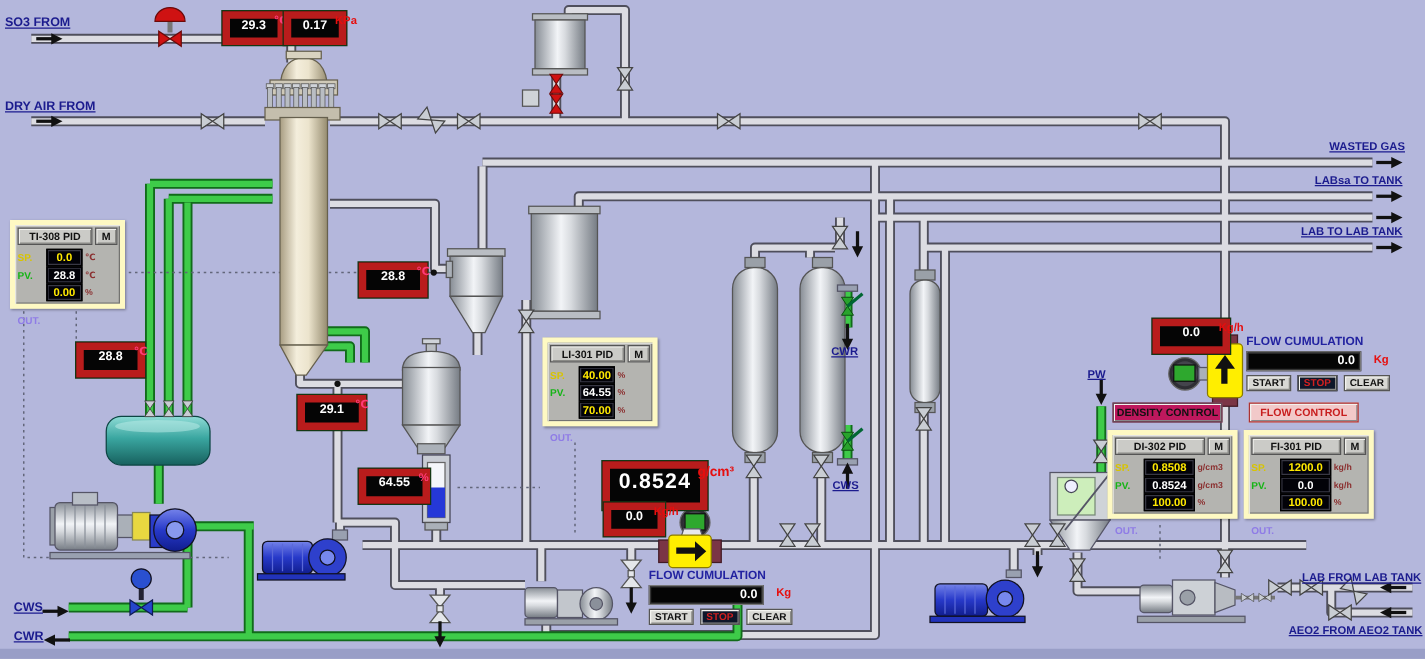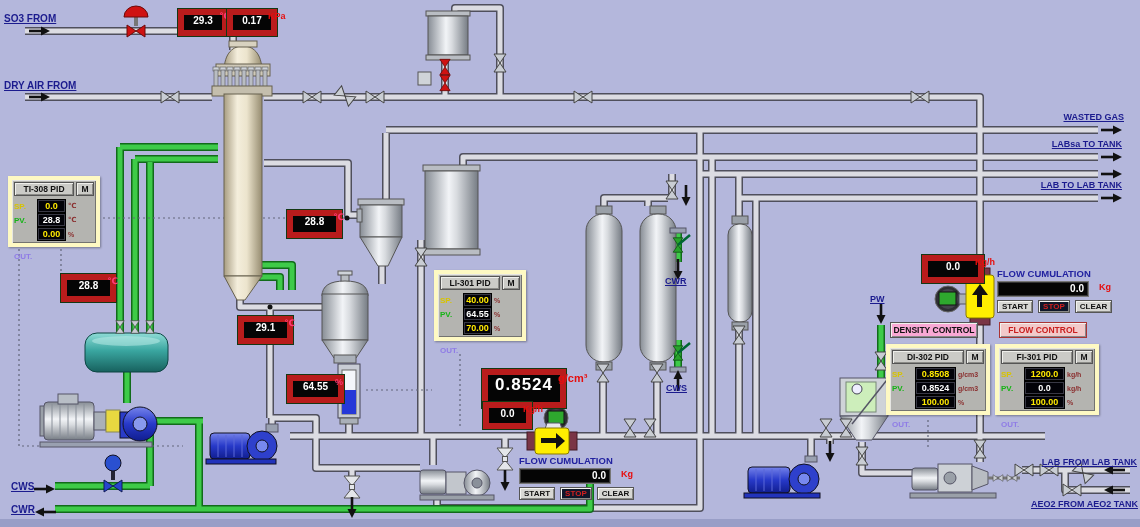--- a/index.html
+++ b/index.html
@@ -24,21 +24,21 @@
   .pid-title,.pid-mode{background:#cbcbc7;border:1px solid #555;box-shadow:inset 1px 1px 0 #efefeb,inset -1px -1px 0 #8a8a86;
        font-size:8.5px;font-weight:bold;color:#111;text-align:center;padding:1px 0;}
   .pid-title{flex:1;} .pid-mode{width:16px;}
   .pid-row{display:flex;align-items:center;gap:2px;height:14px;}
   .pl{width:21px;font-size:8px;font-weight:bold;}
   .pl.sp{color:#d8c400;} .pl.pv{color:#16b416;} .pl.out{color:#8f7ce6;margin-top:44px;}
   .pval{flex:1;background:#020208;border:1px solid #000;box-shadow:inset 0 0 0 1px #383844;color:#ffe900;
        font-size:9px;font-weight:bold;text-align:center;height:12px;line-height:12px;}
   .pval.white{color:#fff;}
   .pu{width:26px;font-size:7px;font-weight:bold;color:#8b3030;}
-  .ctl-btn{position:absolute;font-weight:bold;font-size:8.5px;text-align:center;border:1px solid #555;background:#f9a8d4;
+  .ctl-btn{position:absolute;font-weight:bold;font-size:8.5px;text-align:center;border:1px solid #555;background:#be185d;
        box-shadow:inset 1px 1px 0 #f2f2ee,inset -1px -1px 0 #88888a;color:#111;padding:2px 0;z-index:6;}
   .ctl-btn.alarm{background:#f2c9c9;color:#c81e1e;border-color:#a33;}
   .fc{position:absolute;width:92px;z-index:6;}
   .fc-title{color:#2222a0;font-weight:bold;font-size:9.5px;margin-bottom:2px;white-space:nowrap;}
   .fc-box{background:#050505;border:1px solid #777;box-shadow:inset 0 0 0 1px #333;color:#fff;font-size:10px;
        font-weight:bold;text-align:right;padding:1px 4px;height:12px;line-height:12px;}
   .fc-unit{position:absolute;right:-22px;top:14px;color:#e60e0e;font-weight:bold;font-size:9px;}
   .fc-row{display:flex;gap:5px;margin-top:3px;}
   .fc-btn{background:#d8d8d4;border:1px solid #555;box-shadow:inset 1px 1px 0 #f4f4f0,inset -1px -1px 0 #8a8a86;
        font-size:8px;font-weight:bold;padding:1px 4px;color:#111;font-family:inherit;}

